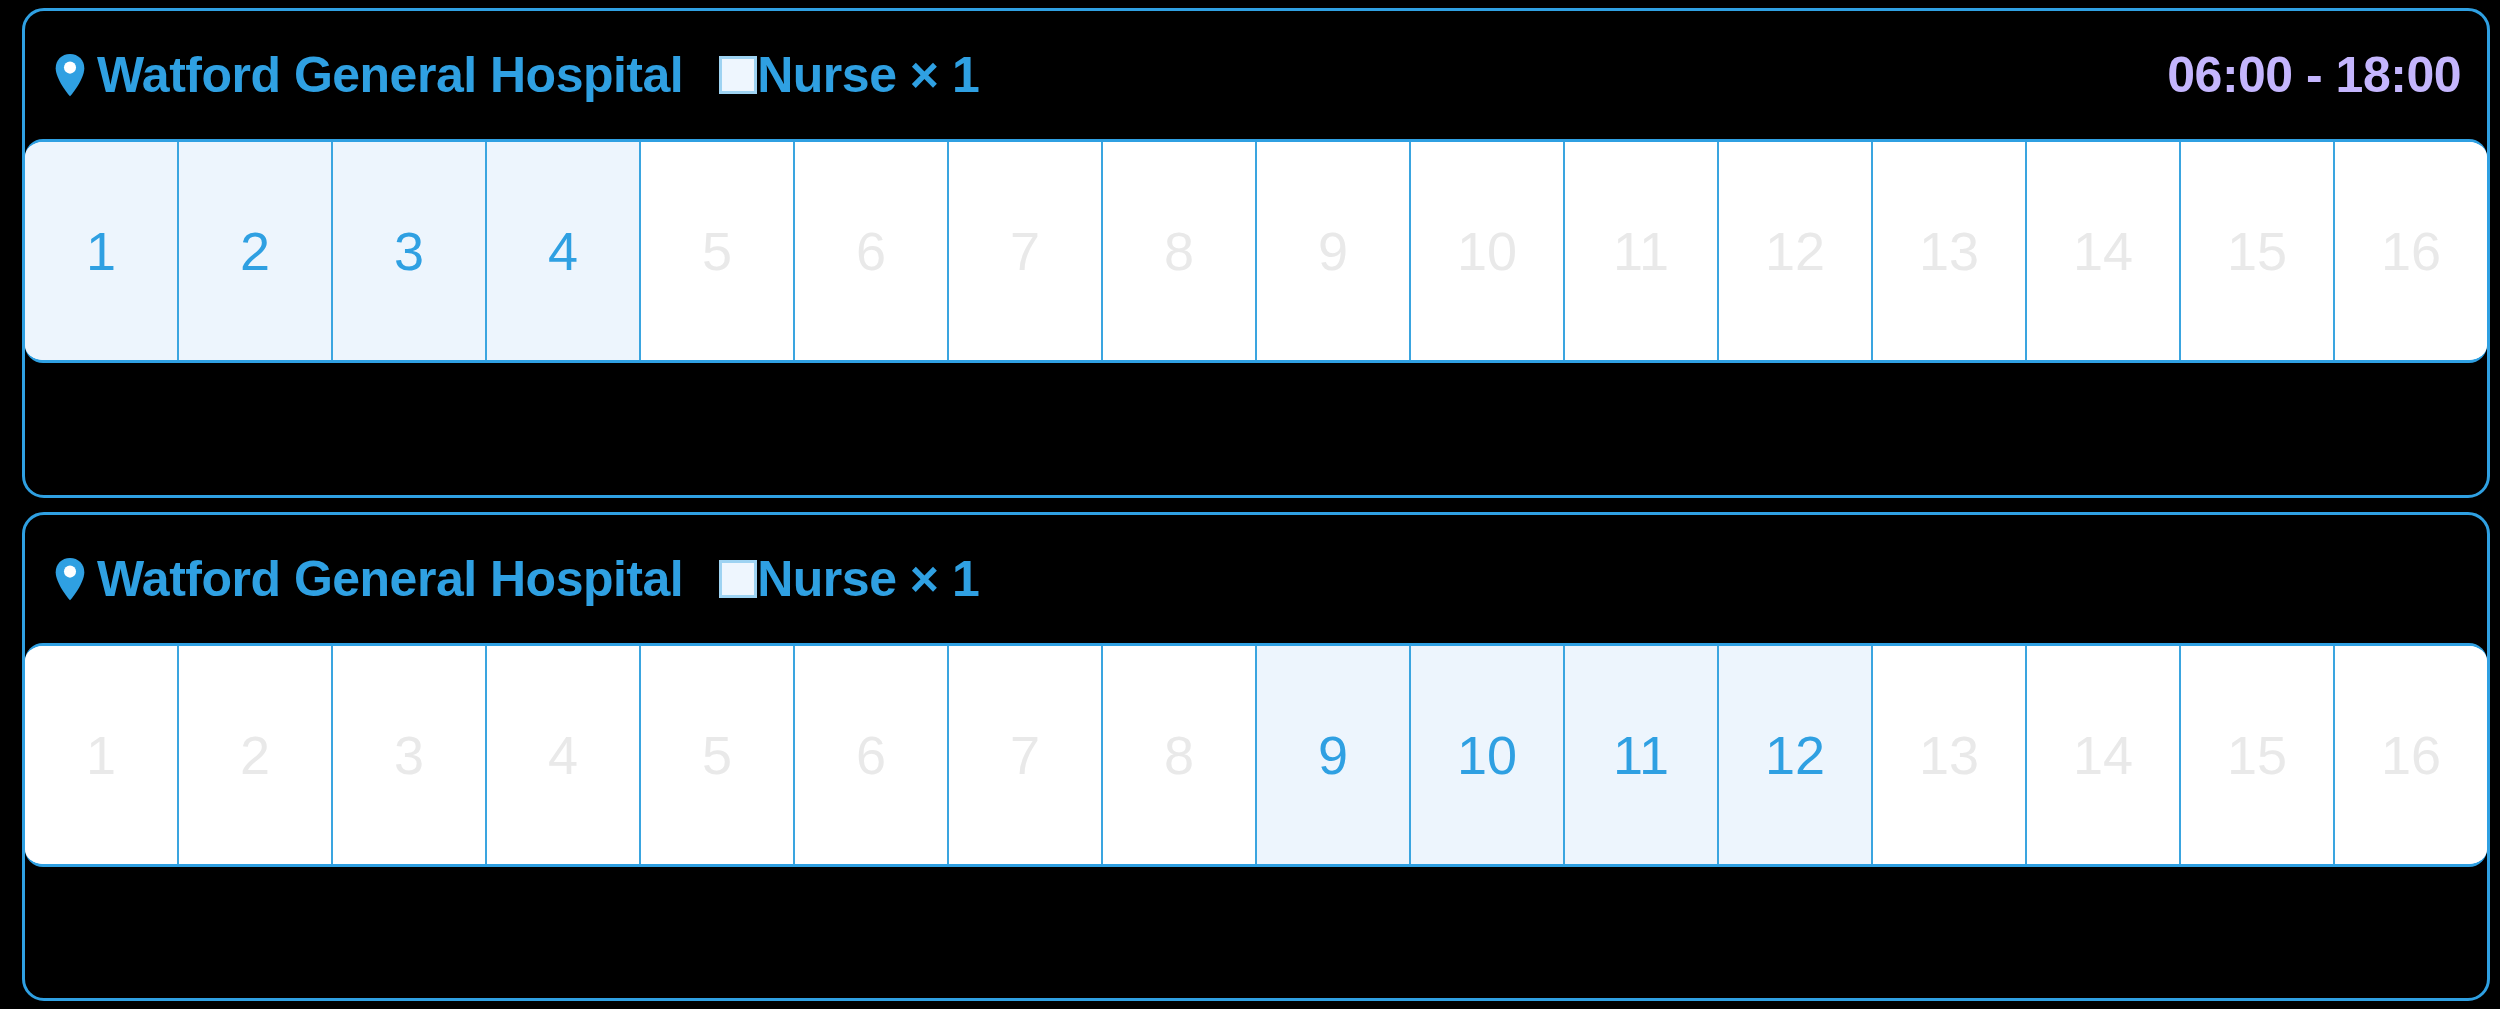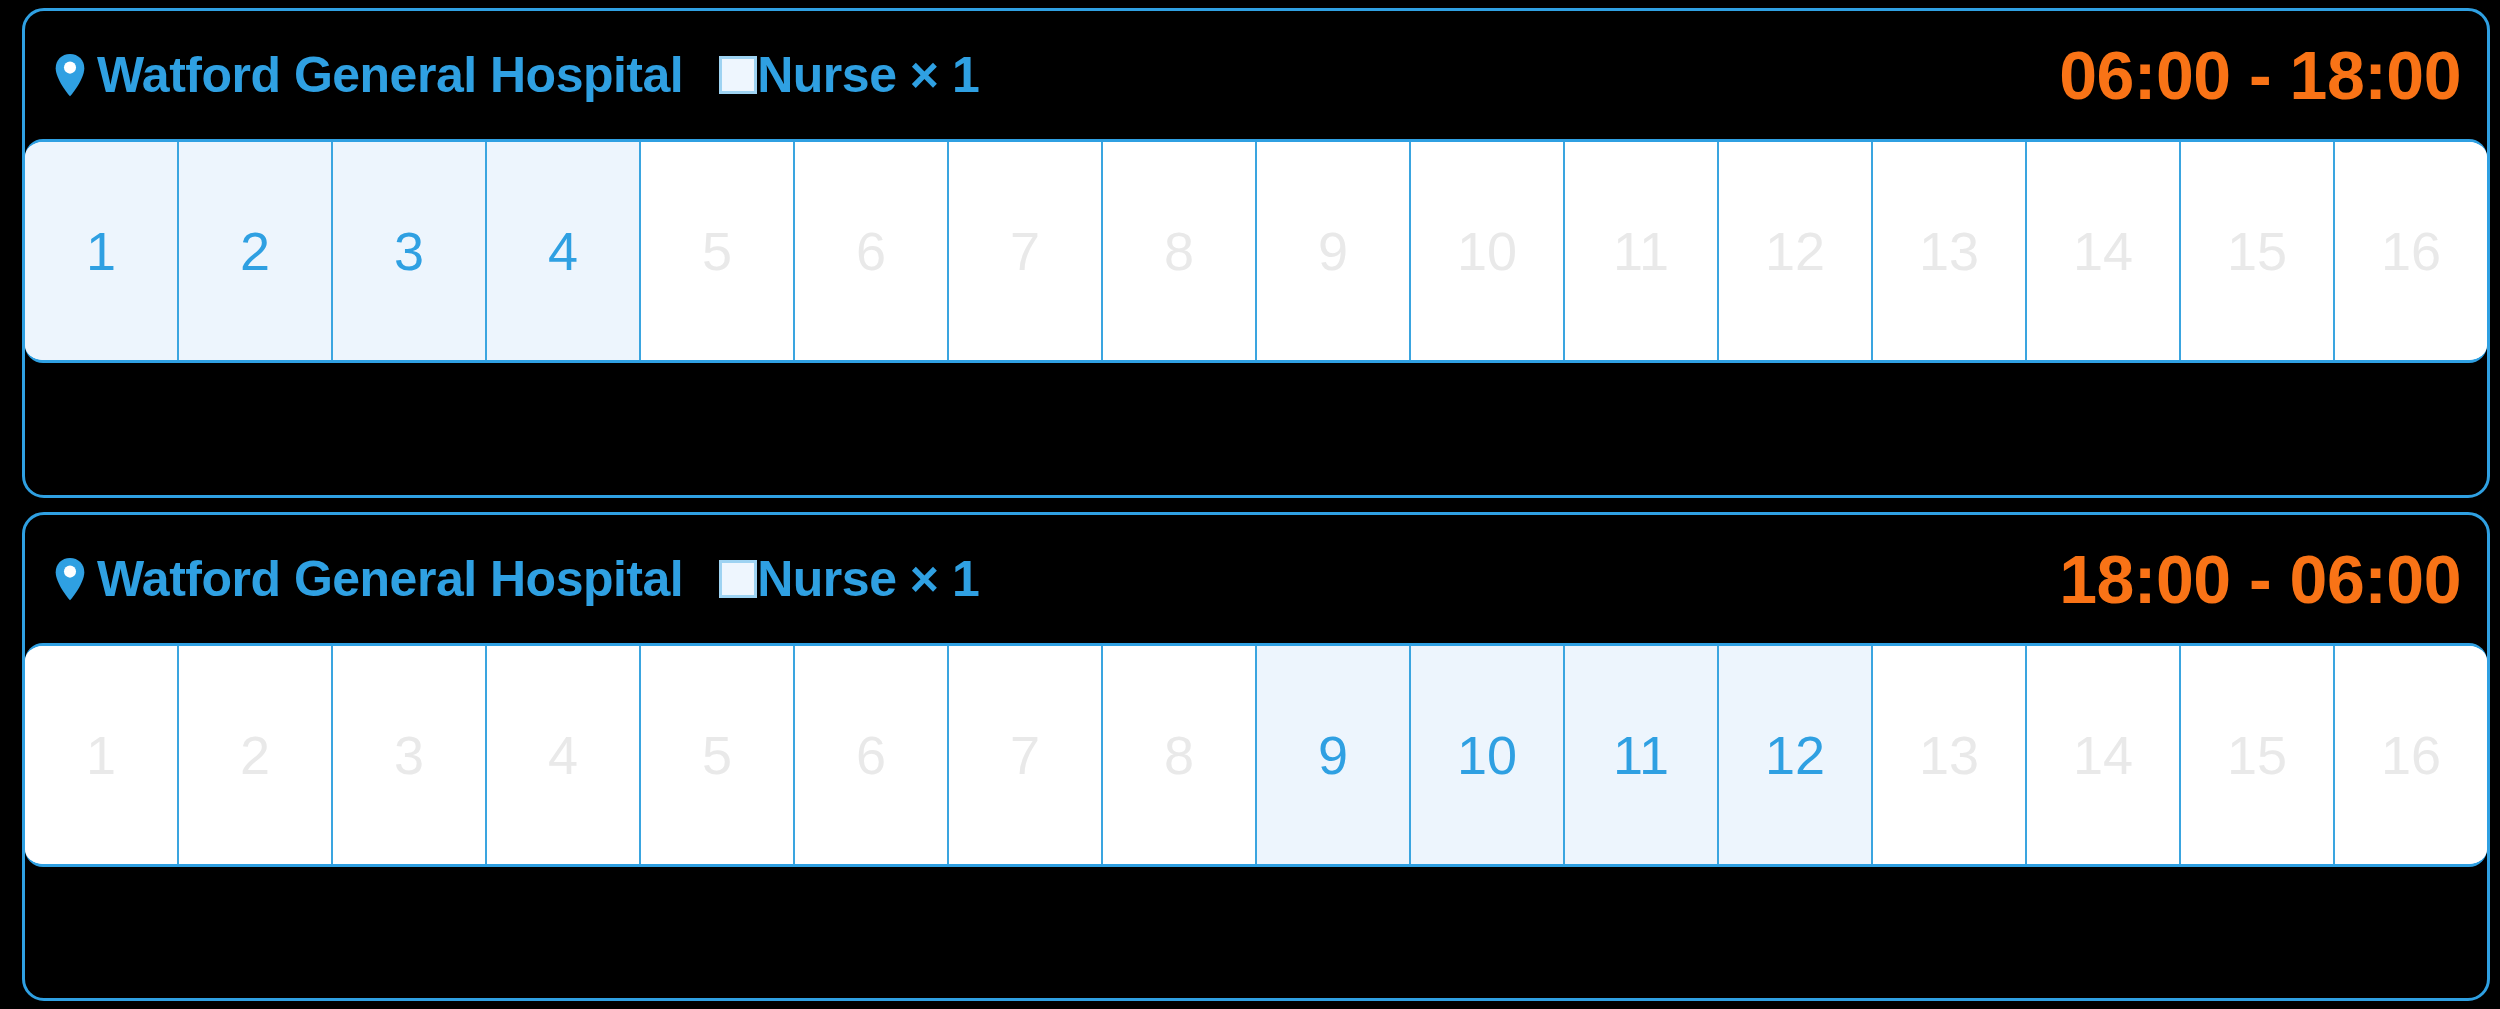--- a/index.html
+++ b/index.html
@@ -88,22 +88,22 @@
 
   .role-label {
     color: #2fa0e2;
     font-size: 50px;
     font-weight: 700;
     letter-spacing: -0.5px;
     line-height: 1;
   }
 
   .time-range {
-    color: #f97316;
-    font-size: 68px;
+    color: #c4b5fd;
+    font-size: 50px;
     font-weight: 700;
     letter-spacing: -0.5px;
     white-space: nowrap;
     flex: 0 0 auto;
     line-height: 1;
   }
 
   
   .day-grid-wrap {
     flex: 0 0 auto;
@@ -199,21 +199,20 @@
         <svg class="pin-icon" viewBox="0 0 24 32">
           <path d="M12 0.8C5.9 0.8 1.6 5.3 1.6 11.1c0 7.6 8.9 19 10.4 20.4 1.5-1.4 10.4-12.8 10.4-20.4C22.4 5.3 18.1 0.8 12 0.8z" fill="#2fa0e2"></path>
           <circle cx="12" cy="10.6" r="4.4" fill="#ffffff"></circle>
         </svg>
         <span class="site-name">Watford General Hospital</span>
         <div class="role-chip">
           <span class="role-swatch"></span>
           <span class="role-label">Nurse × 1</span>
         </div>
       </div>
-      <span class="time-range">18:00 - 06:00</span>
     </div>
 
     <div class="day-grid-wrap">
       <div class="day-grid">
           <div class="day-cell">1</div>
           <div class="day-cell">2</div>
           <div class="day-cell">3</div>
           <div class="day-cell">4</div>
           <div class="day-cell">5</div>
           <div class="day-cell">6</div>

